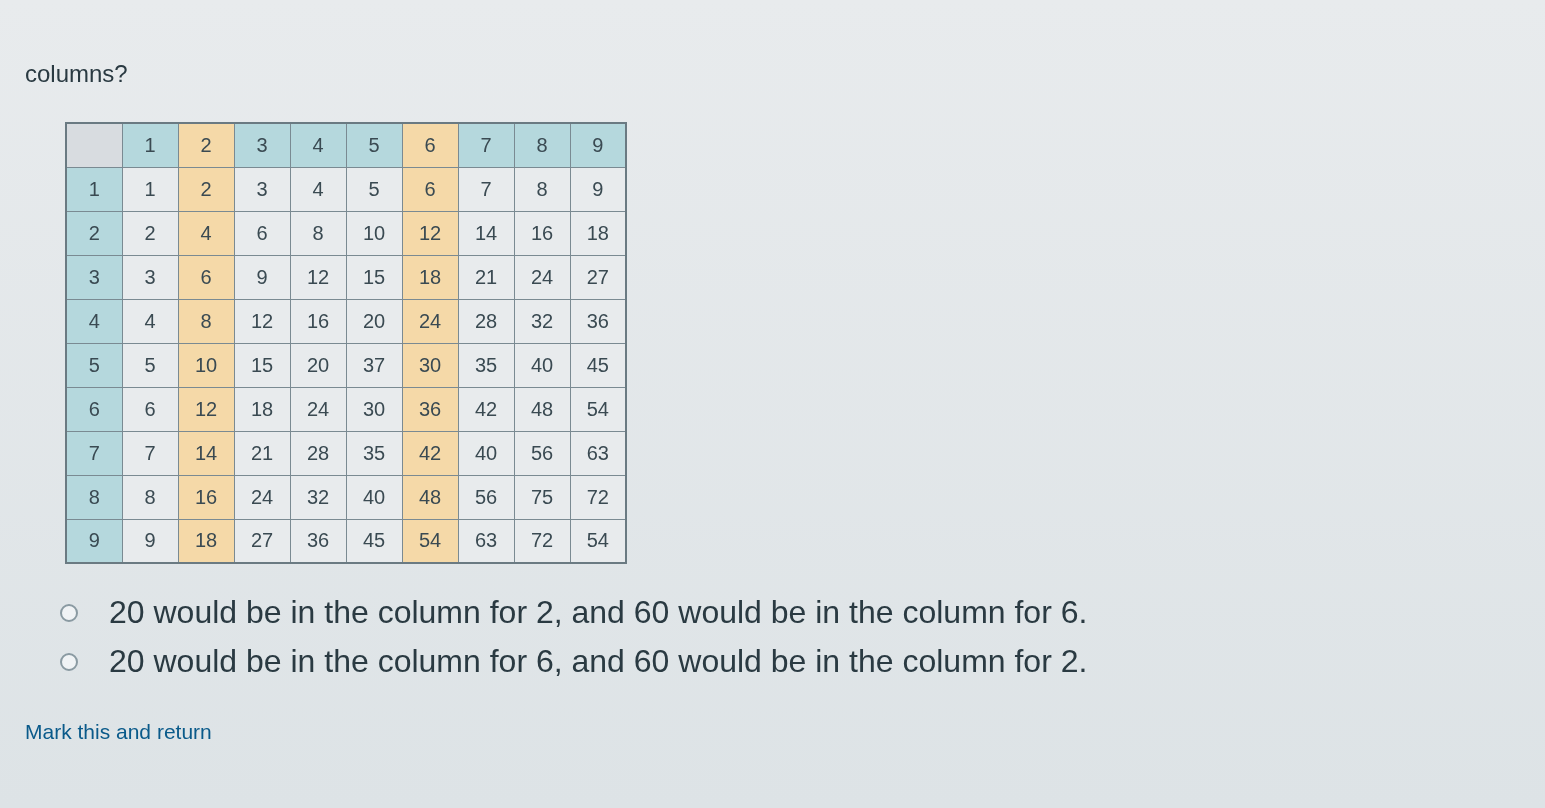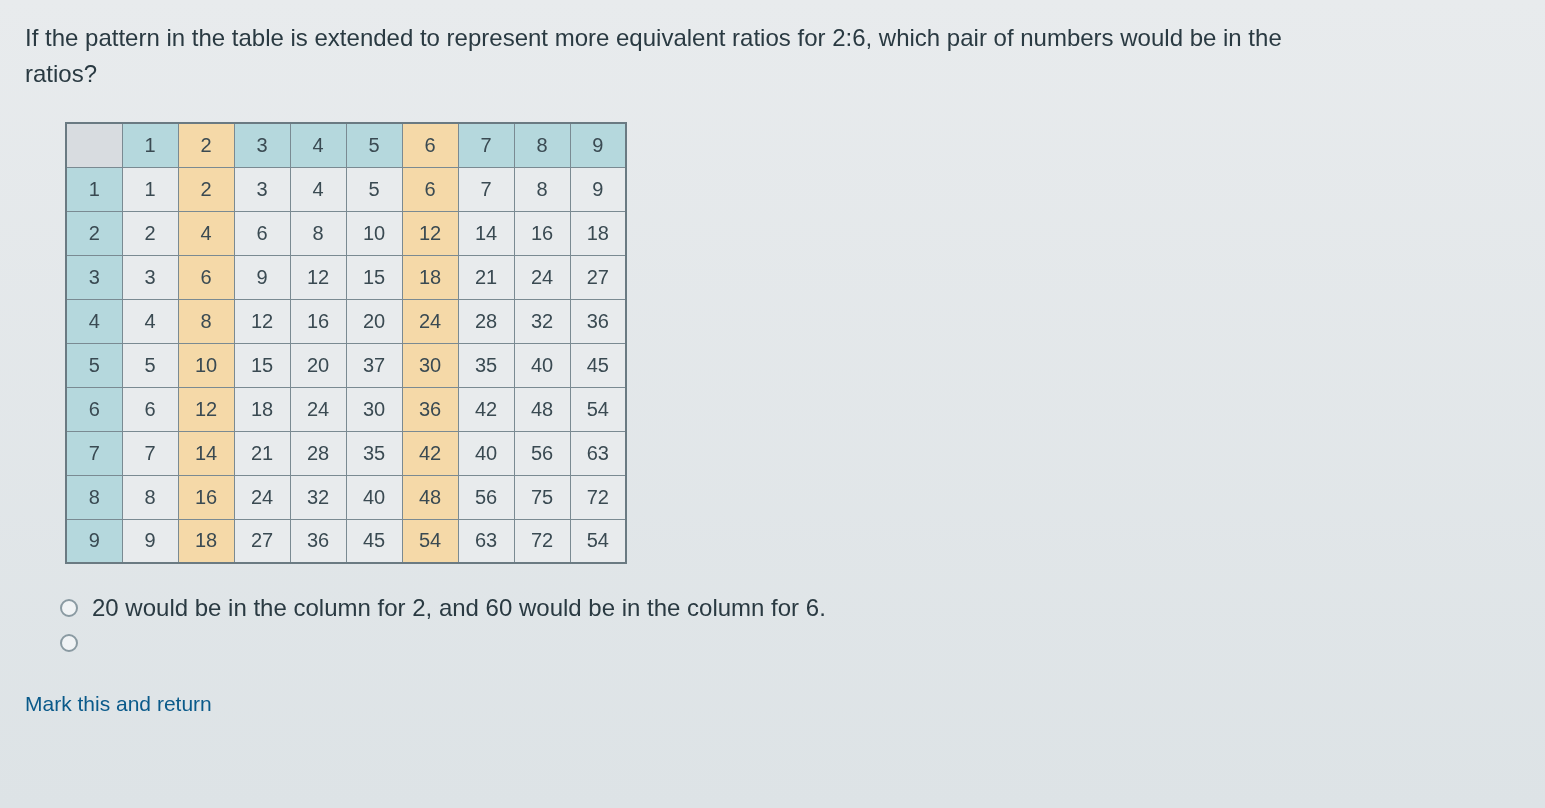--- a/index.html
+++ b/index.html
@@ -68,35 +68,36 @@
     .radio-circle {
       width: 18px;
       height: 18px;
       border: 2px solid #8a9aa2;
       border-radius: 50%;
       margin-right: 14px;
       background: #f0f3f5;
       flex-shrink: 0;
     }
     .option-text {
-      font-size: 24px;
+      font-size: 32px;
       color: #2a3a42;
+      margin-left: 17px;
     }
     .footer-link {
       margin-top: 40px;
       color: #0a5a8a;
       font-size: 21px;
     }
   </style>
 </head>
 <body>
 
 <div class="question-text">
-  <span>If the pattern in the table is extended to represent more equivalent ratios for 2:6, which pair of numbers would be in the</span><br>
-  <span>ratios?</span>
+  <br>
+  <span>columns?</span>
 </div>
 
 <div class="table-container">
   <table>
     <tbody>
         <tr>
       <td class="corner-cell"></td>
       <td class="header-cell">1</td>
       <td class="header-cell highlight-2">2</td>
       <td class="header-cell">3</td>
@@ -219,16 +220,17 @@
     </table>
 </div>
 
 <div class="options">
   <div class="option-row">
     <div class="radio-circle"></div>
     <div class="option-text">20 would be in the column for 2, and 60 would be in the column for 6.</div>
   </div>
   <div class="option-row">
     <div class="radio-circle"></div>
+    <div class="option-text">20 would be in the column for 6, and 60 would be in the column for 2.</div>
   </div>
 </div>
 
 <div class="footer-link">Mark this and return</div>
 
 </body></html>

